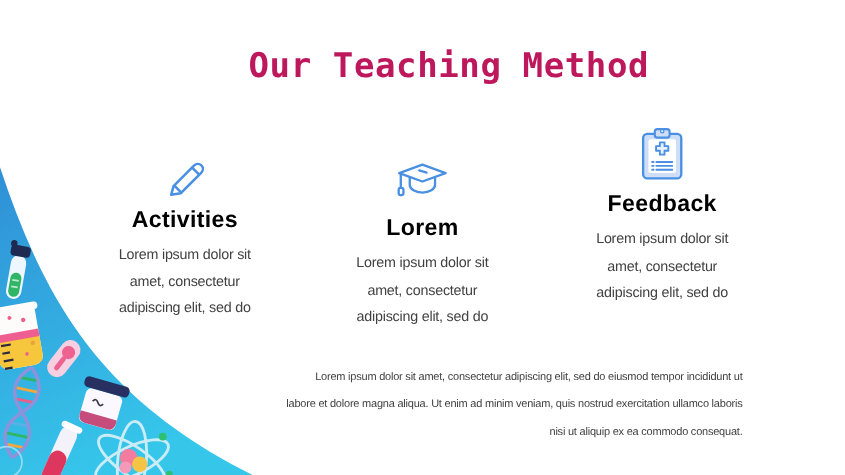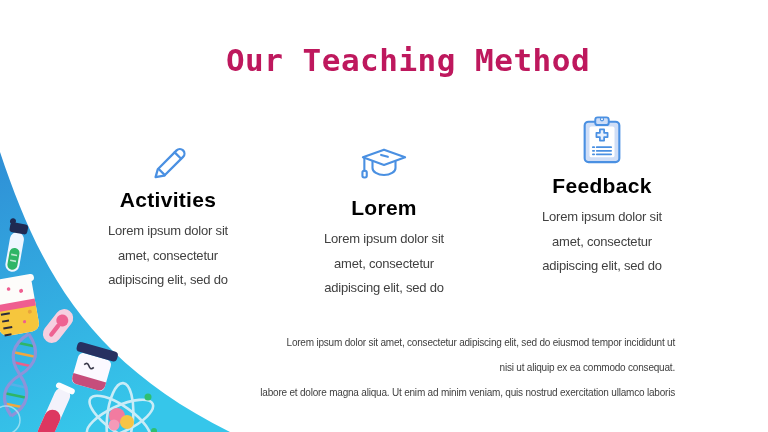--- a/index.html
+++ b/index.html
@@ -161,17 +161,17 @@
       </svg>
     </div>
     <div class="col-heading">Feedback</div>
     <div class="col-line">Lorem ipsum dolor sit</div>
     <div class="col-line">amet, consectetur</div>
     <div class="col-line">adipiscing elit, sed do</div>
   </div>
 
   <div class="paragraph">
     <div class="para-line">Lorem ipsum dolor sit amet, consectetur adipiscing elit, sed do eiusmod tempor incididunt ut</div>
+    <div class="para-line">labore et dolore magna aliqua. Ut enim ad minim veniam, quis nostrud exercitation ullamco laboris</div>
     <div class="para-line">nisi ut aliquip ex ea commodo consequat.</div>
-    <div class="para-line">labore et dolore magna aliqua. Ut enim ad minim veniam, quis nostrud exercitation ullamco laboris</div>
   </div>
 
 </div>
 
 </body></html>

